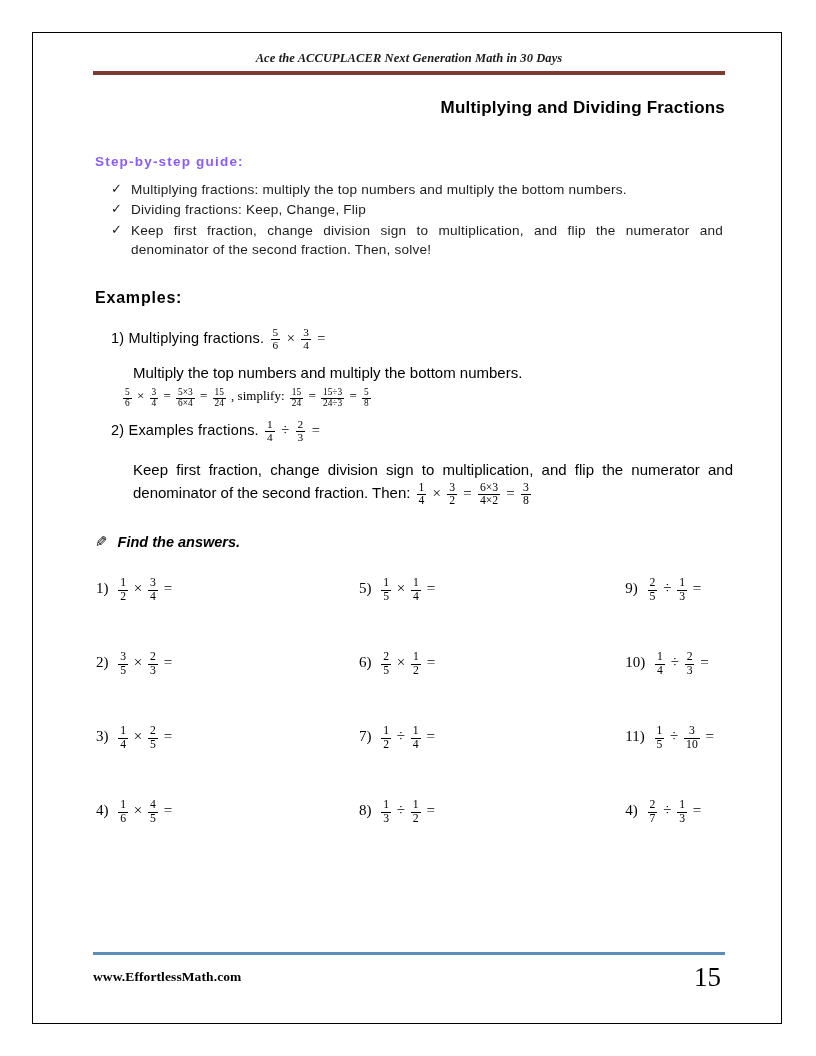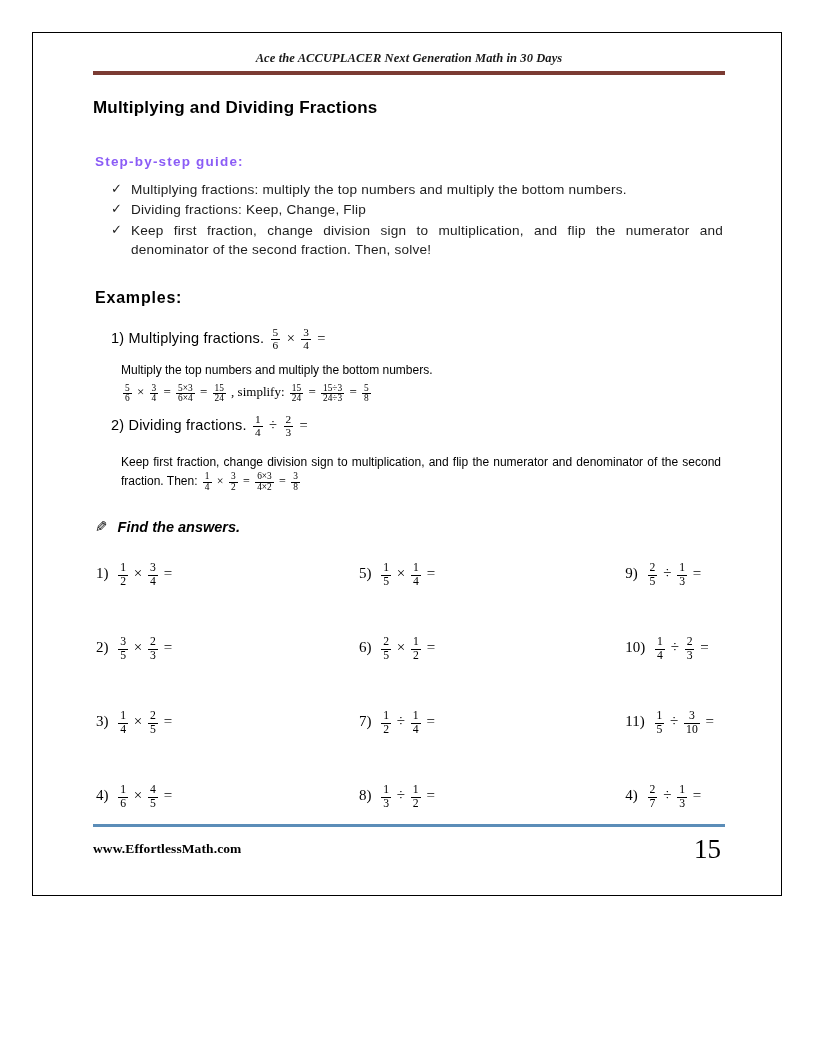--- a/index.html
+++ b/index.html
@@ -13,21 +13,21 @@
     font-family: "Liberation Serif", serif;
     color: #000;
     position: relative;
     overflow: hidden;
   }
   .page {
     position: absolute;
     left: 32px;
     top: 32px;
     width: 750px;
-    height: 864px;
+    height: 992px;
     border: 1px solid #000;
     box-sizing: border-box;
     background: #fff;
   }
   .content {
     position: absolute;
     left: 60px;
     top: 18px;
     width: 632px;
   }
@@ -43,21 +43,21 @@
     letter-spacing: 0.1px;
   }
   .header-rule {
     margin-top: 5px;
     height: 4px;
     background: #7b3b33;
     width: 100%;
   }
 
   .doc-title {
-    text-align: left;
+    text-align: right;
     font-family: "Liberation Sans", sans-serif;
     font-weight: bold;
     font-size: 17px;
     margin-top: 23px;
     letter-spacing: 0.2px;
   }
 
   
   .guide-heading {
     font-family: "Liberation Sans", sans-serif;
@@ -127,24 +127,24 @@
   
   .ex {
     margin-top: 20px;
     margin-left: 18px;
     font-family: "Liberation Sans", sans-serif;
     font-size: 14.5px;
     letter-spacing: 0.2px;
   }
   .ex .lead { font-family: "Liberation Sans", sans-serif; }
   .ex-body {
-    margin-left: 28px;
+    margin-left: 40px;
     margin-top: 9px;
     font-family: "Liberation Sans", sans-serif;
-    font-size: 12px;
+    font-size: 15px;
     line-height: 1.55;
     text-align: justify;
     width: 600px;
   }
   .ex-work {
     margin-left: 28px;
     margin-top: 4px;
     font-family: "Liberation Serif", serif;
     font-size: 13px;
   }
@@ -298,21 +298,21 @@
       </span>
       <span class="op">=</span>
       <span class="frac small">
         <span class="num">5</span>
         <span class="den">8</span>
       </span>
     </div>
 
     <div class="ex ex2">
       <span class="idx">2)</span>
-      <span class="lead">Dividing fractions.</span>
+      <span class="lead">Examples fractions.</span>
       <span class="frac">
         <span class="num">1</span>
         <span class="den">4</span>
       </span>
       <span class="op">÷</span>
       <span class="frac">
         <span class="num">2</span>
         <span class="den">3</span>
       </span>
       <span class="op">=</span>

